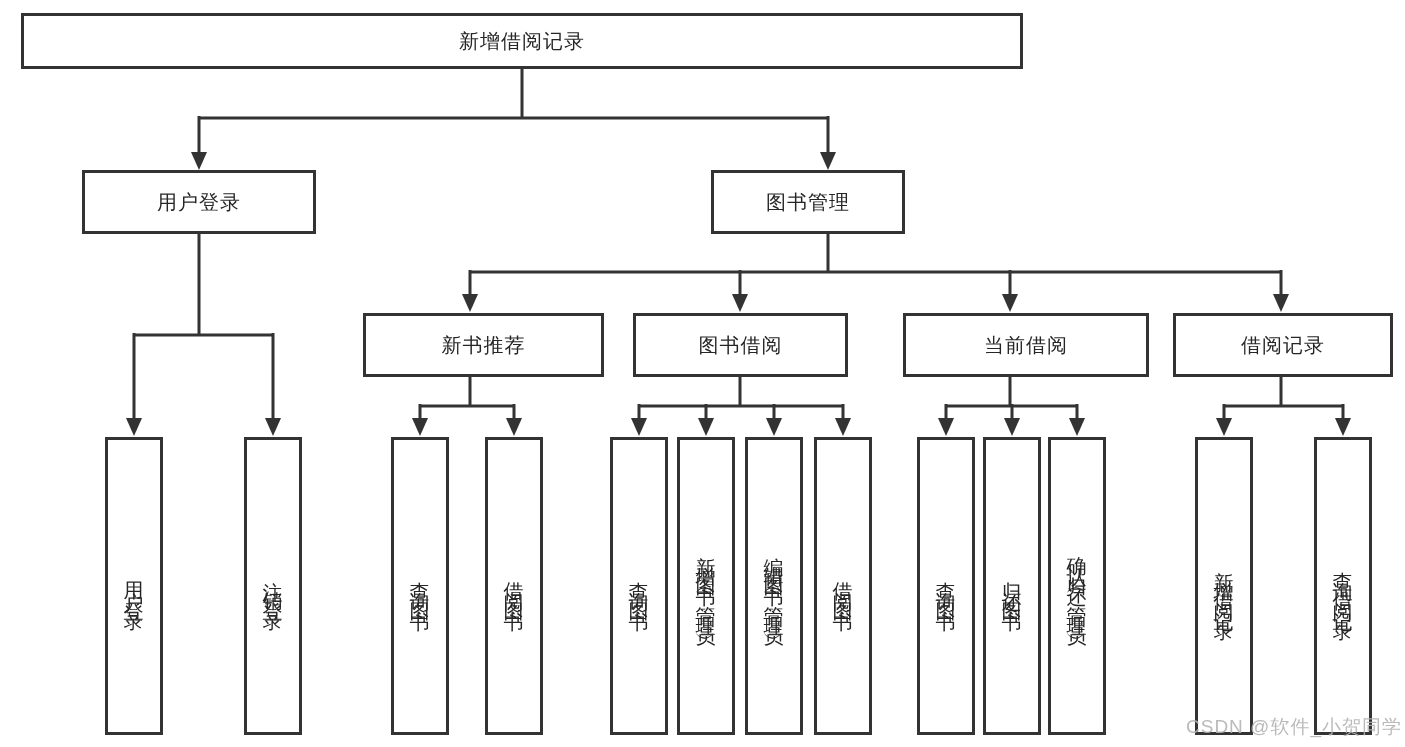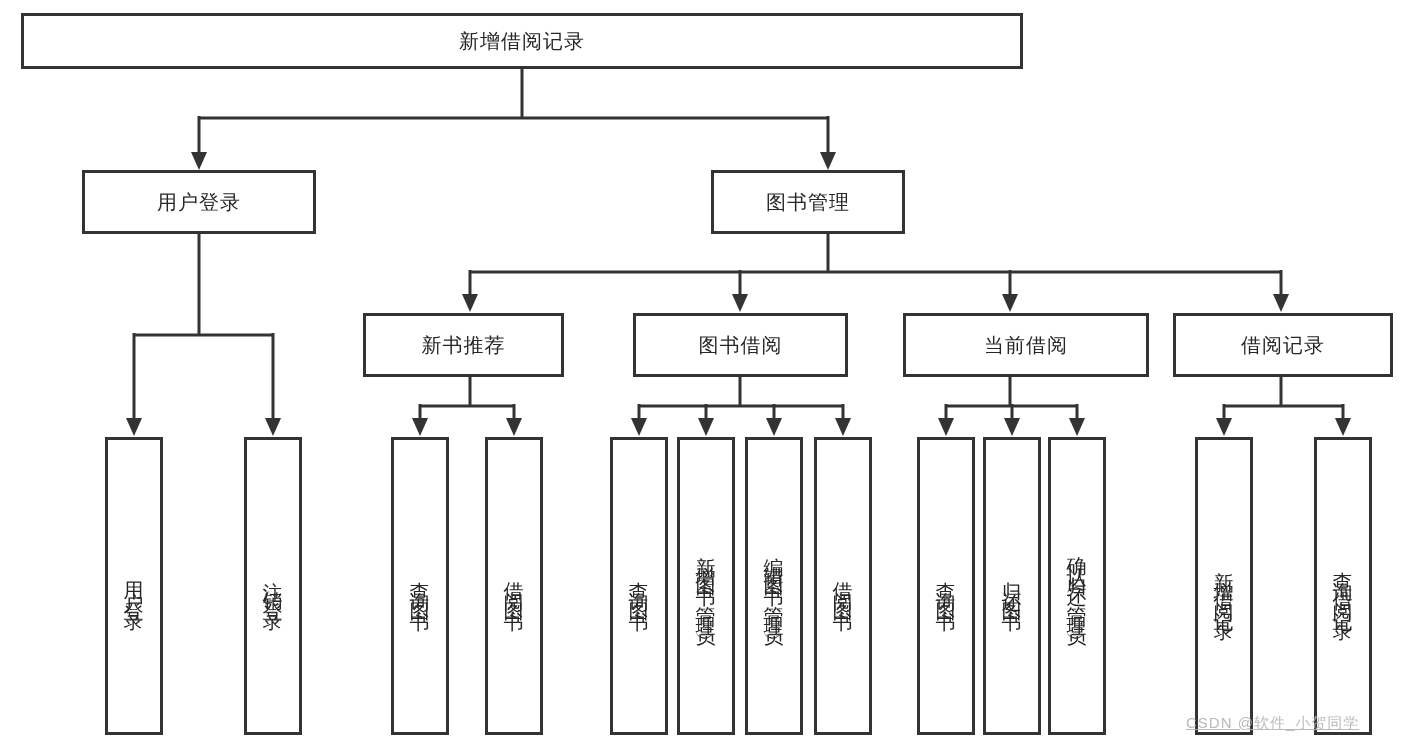--- a/index.html
+++ b/index.html
@@ -41,27 +41,26 @@
     writing-mode:vertical-rl;
     text-orientation:mixed;
     letter-spacing:10px;
     line-height:1.0;
     font-size:20px;
     white-space:nowrap;
   }
   .watermark{
     position:absolute;
     left:1186px;top:714px;
-    font-size:15px;
+    font-size:19px;
     color:var(--watermark);
     opacity:.9;
     letter-spacing:1px;
     z-index:5;
     white-space:nowrap;
-    text-decoration:underline;
   }
 </style>
 </head>
 <body>
 
 <div class="canvas">
 
   <svg class="connectors" viewBox="0 0 1405 747" xmlns="http://www.w3.org/2000/svg">
 
     <g>
@@ -116,21 +115,21 @@
     <span>新增借阅记录</span>
   </div>
 
   <div class="node" style="left:82px;top:170px;width:234px;height:64px">
     <span>用户登录</span>
   </div>
   <div class="node" style="left:711px;top:170px;width:194px;height:64px">
     <span>图书管理</span>
   </div>
 
-  <div class="node" style="left:363px;top:313px;width:201px;height:64px">
+  <div class="node" style="left:363px;top:313px;width:241px;height:64px">
     <span>新书推荐</span>
   </div>
   <div class="node" style="left:633px;top:313px;width:215px;height:64px">
     <span>图书借阅</span>
   </div>
   <div class="node" style="left:903px;top:313px;width:246px;height:64px">
     <span>当前借阅</span>
   </div>
   <div class="node" style="left:1173px;top:313px;width:220px;height:64px">
     <span>借阅记录</span>

